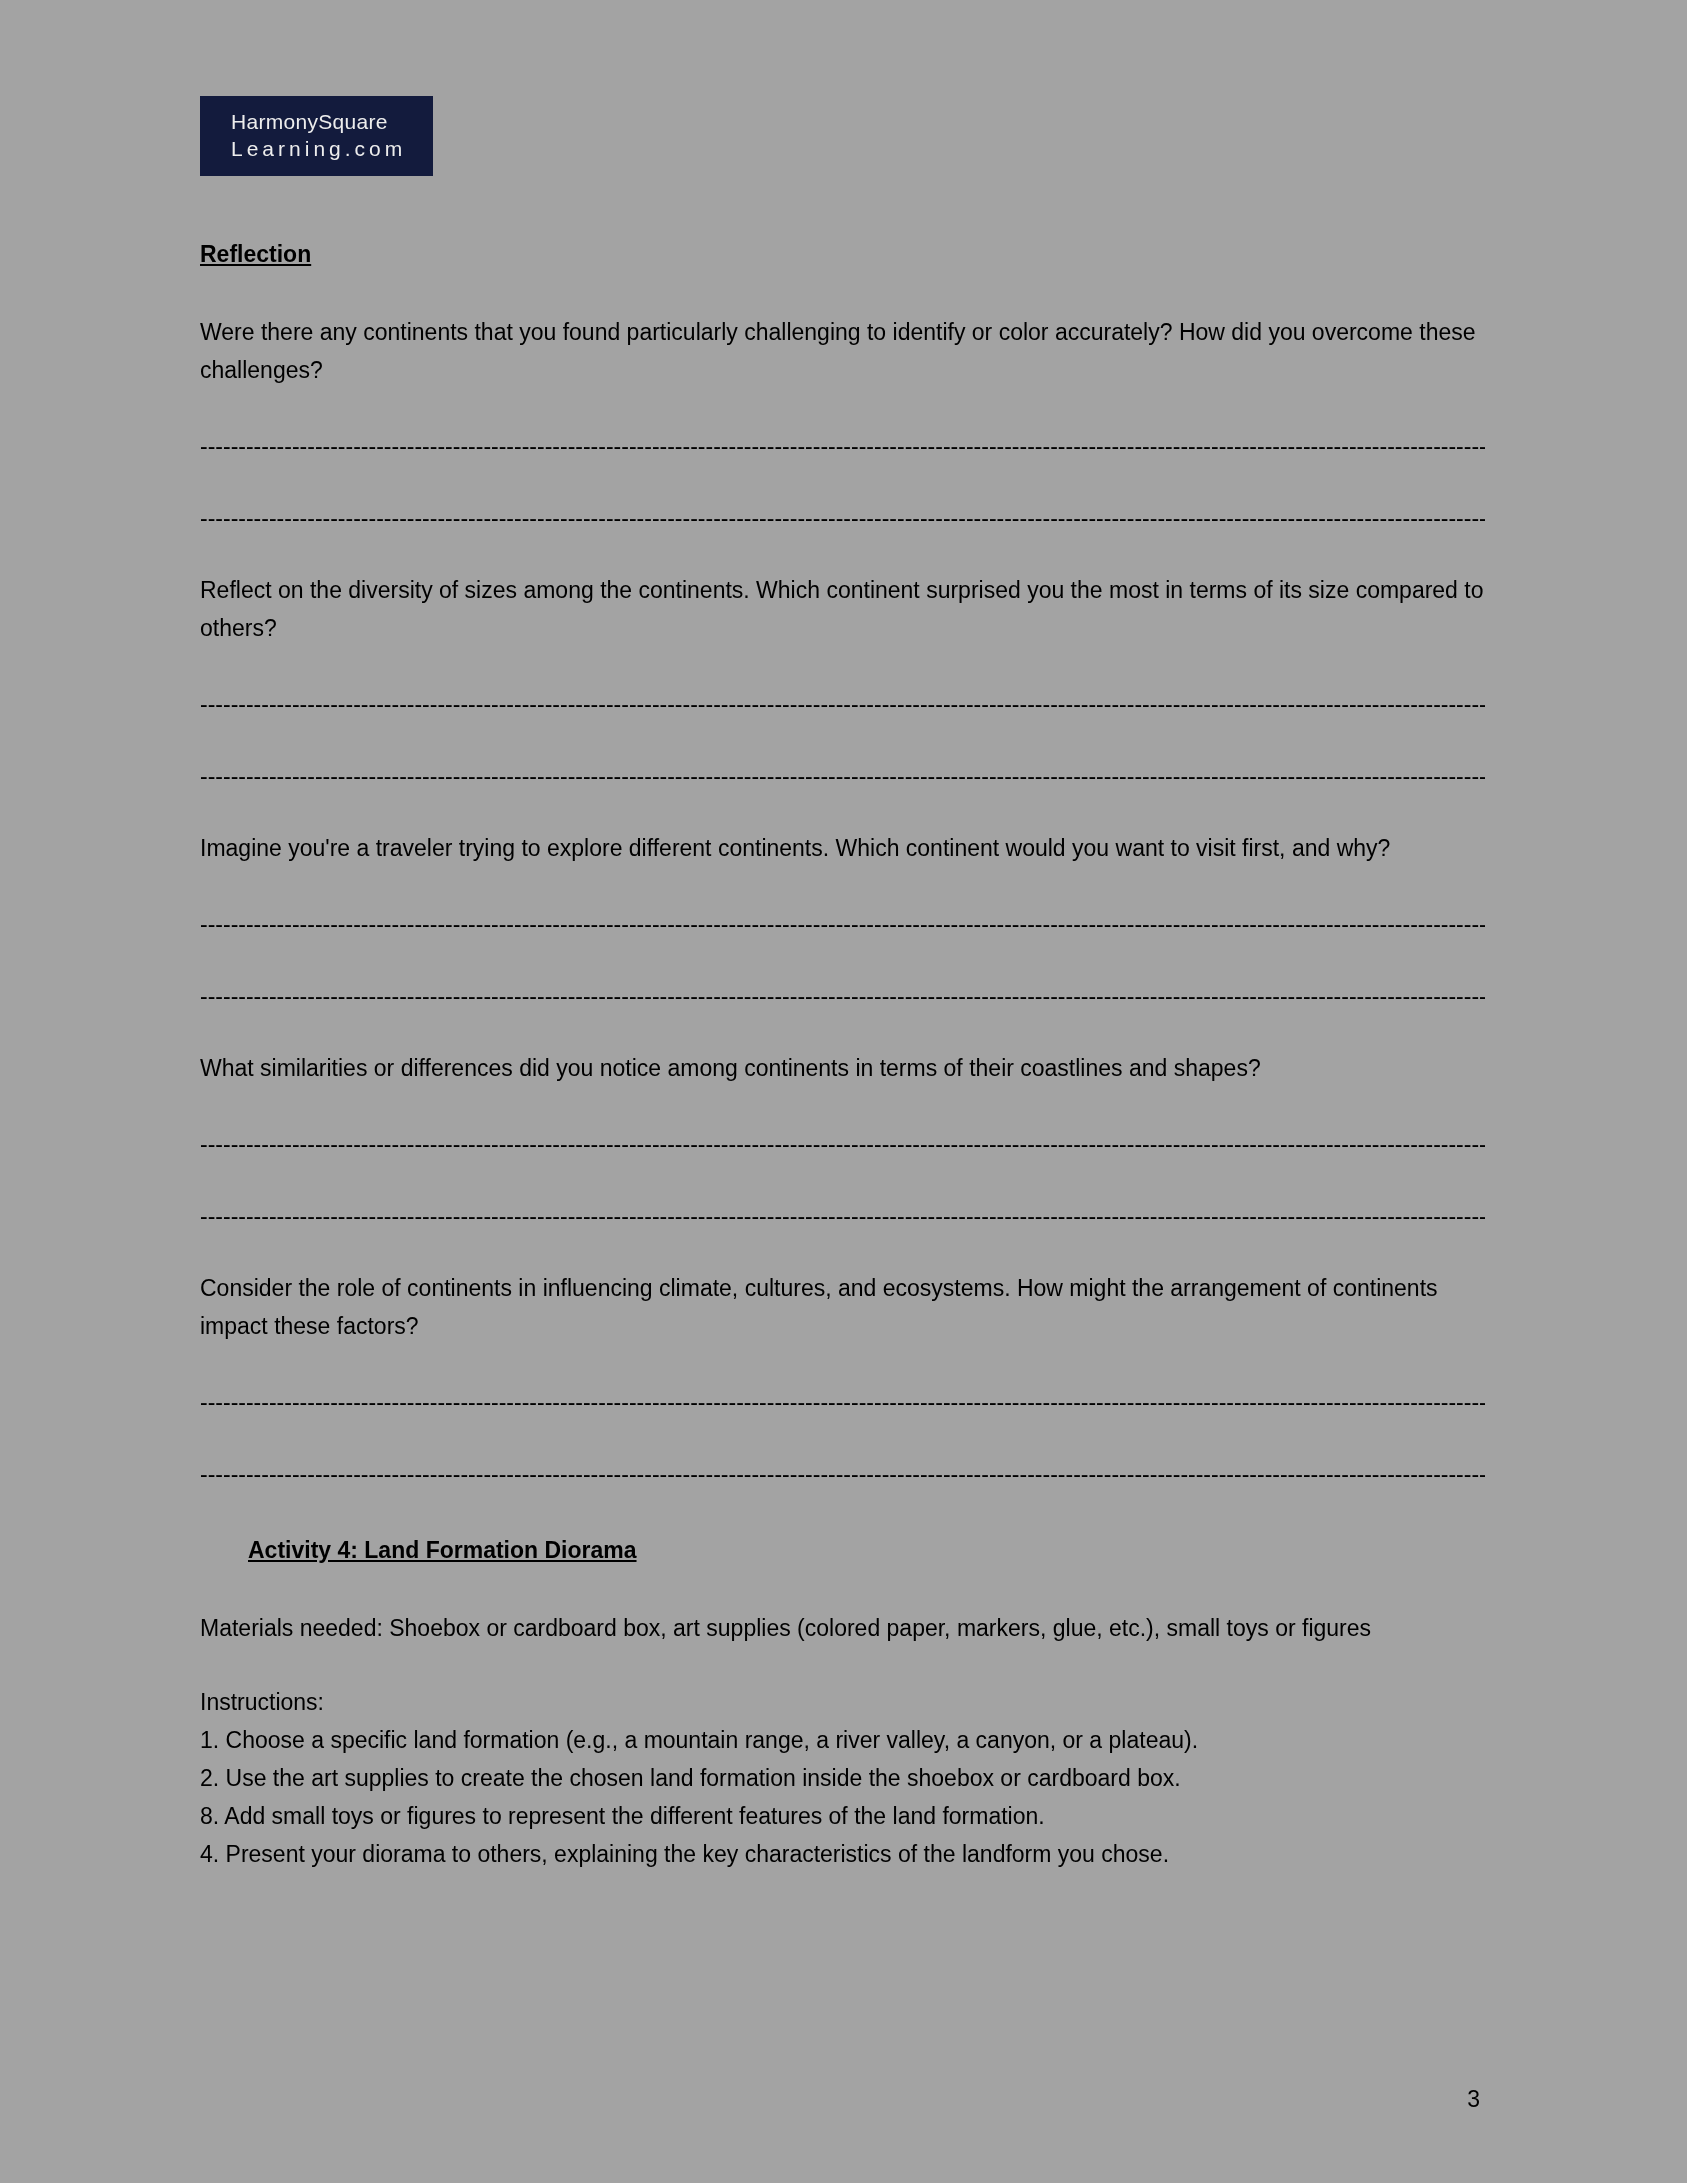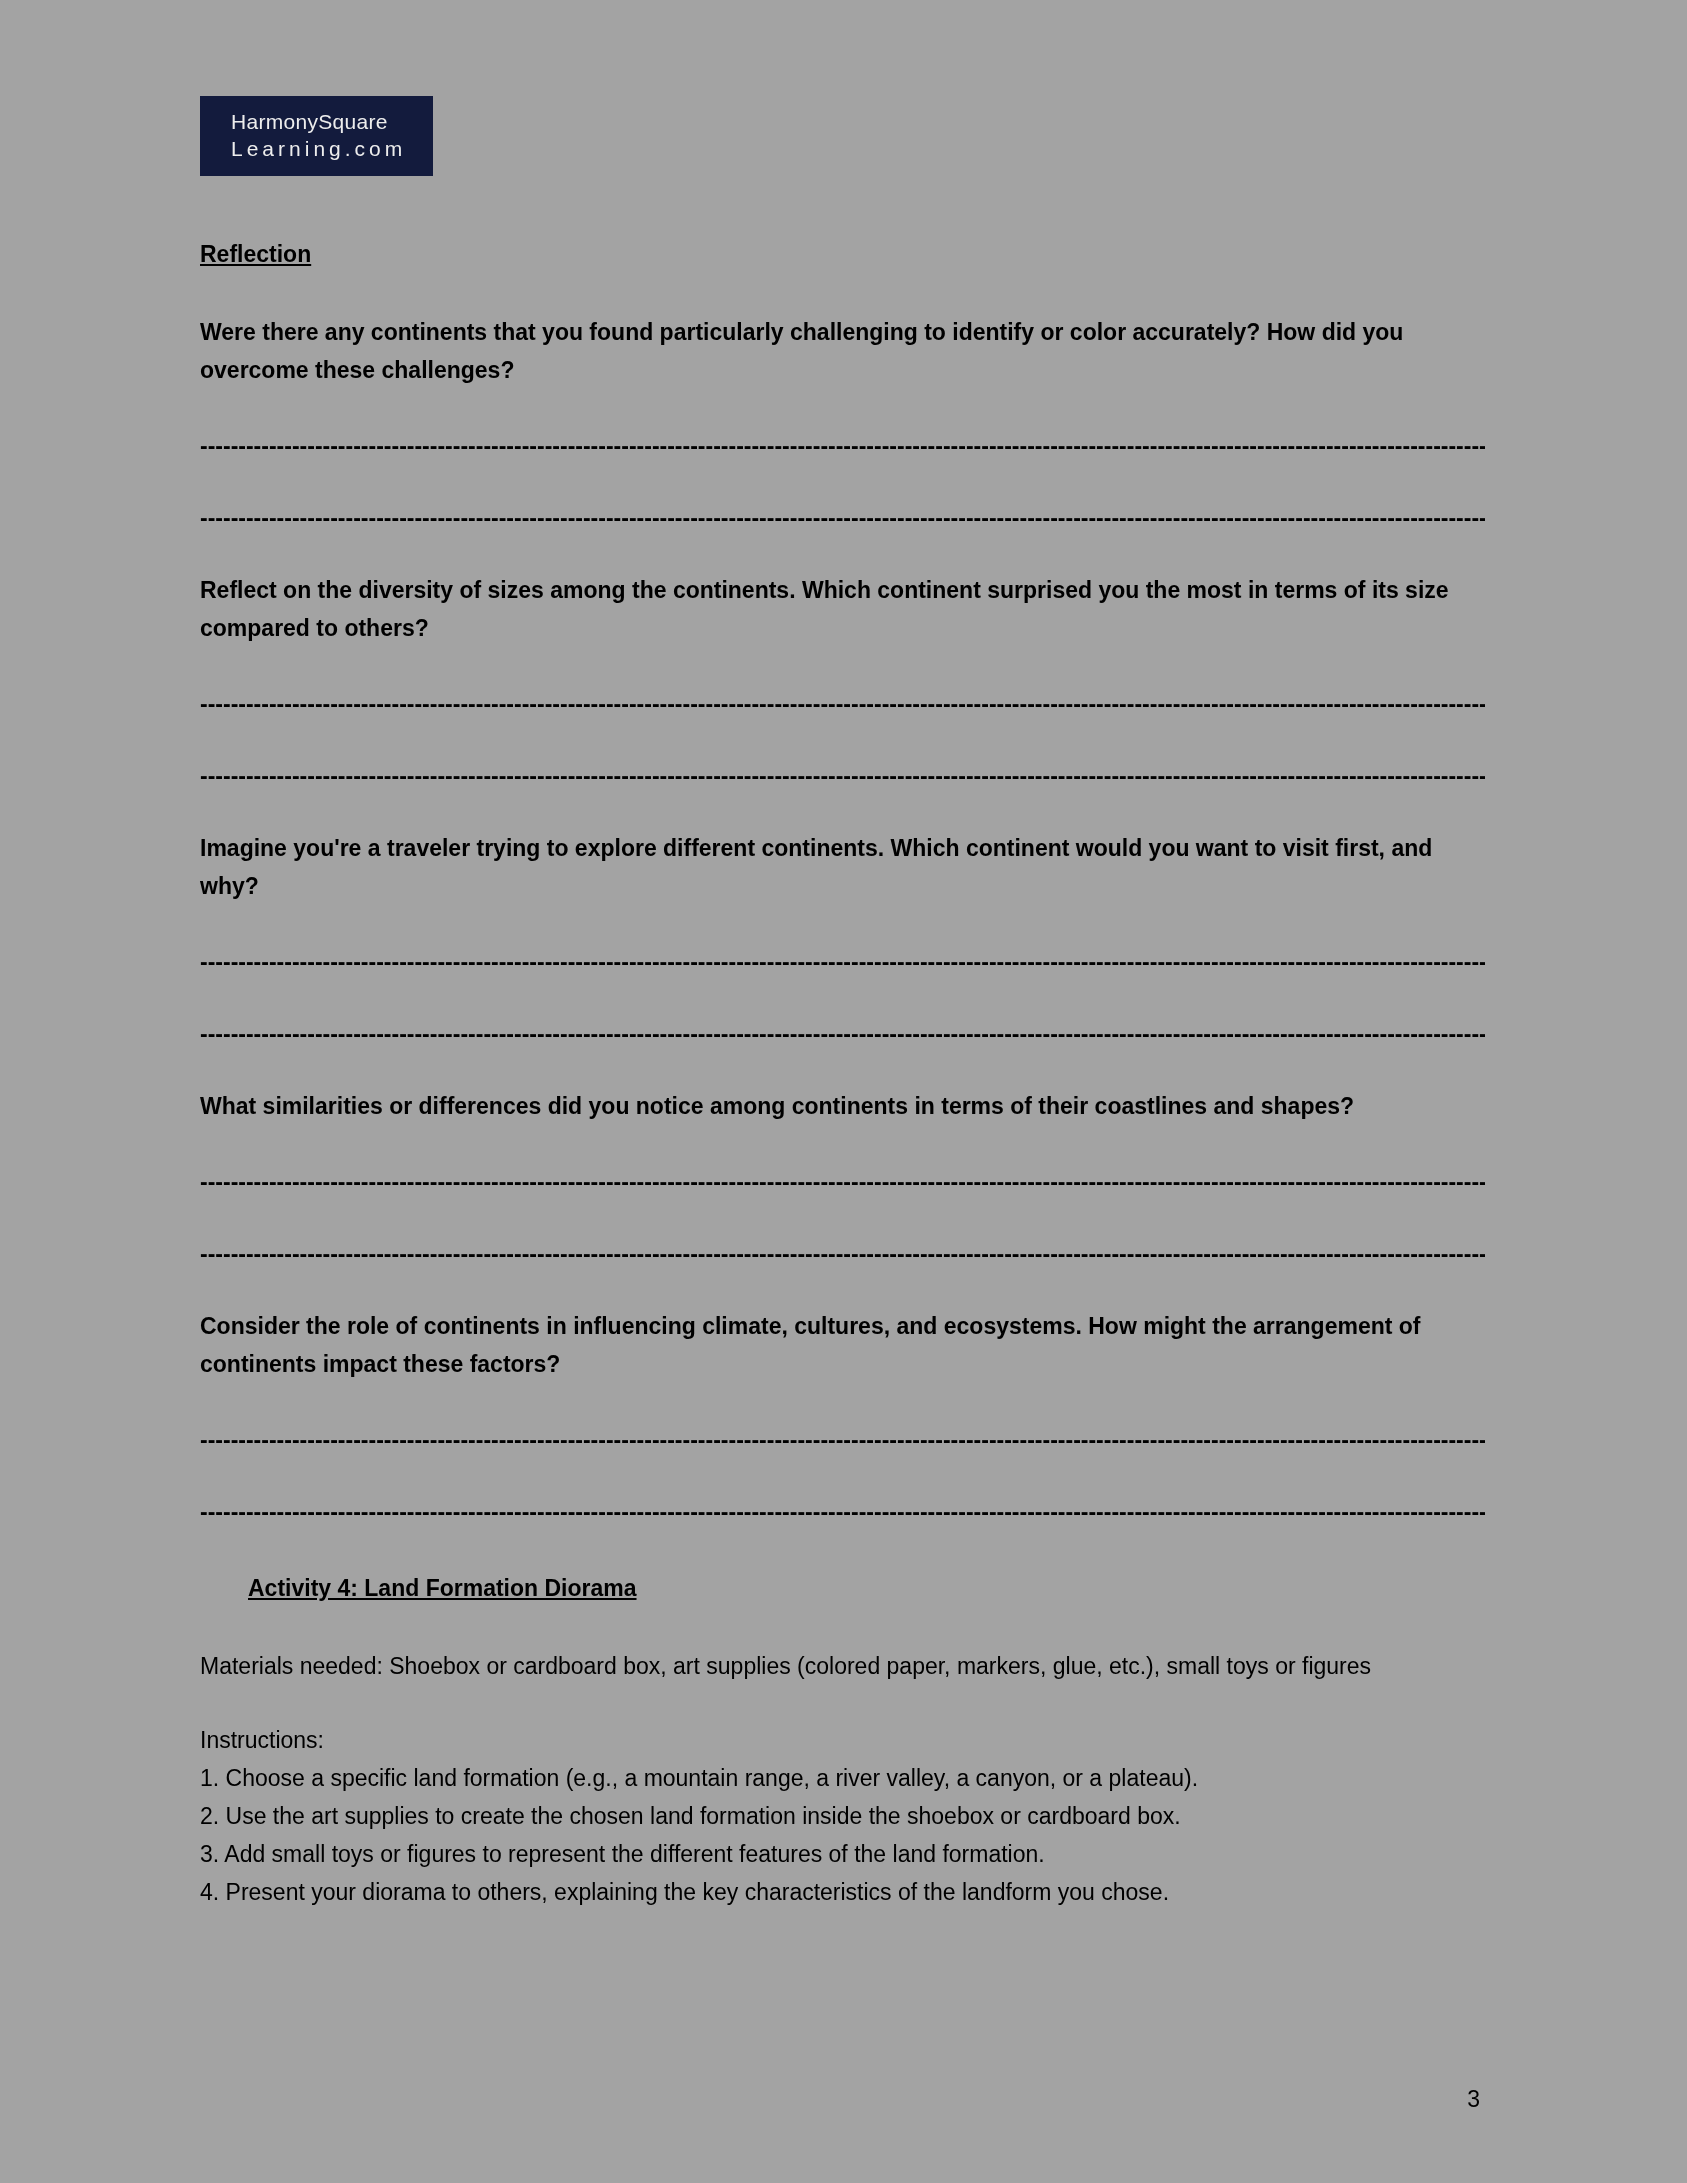--- a/index.html
+++ b/index.html
@@ -52,21 +52,20 @@
   }
   .answer-line {
     font-size: 23px;
     line-height: 38px;
     white-space: nowrap;
     overflow: hidden;
     margin: 0 0 34px 0;
   }
   .qblock {
     margin-bottom: 20px;
-    font-weight: bold;
   }
   .activity-heading {
     margin-top: 38px;
     margin-left: 48px;
   }
   .para {
     font-size: 23px;
     line-height: 38px;
     margin: 0 0 36px 0;
   }
@@ -125,20 +124,20 @@
   </div>
 
   <h2 class="heading activity-heading">Activity 4: Land Formation Diorama</h2>
 
   <p class="para">Materials needed: Shoebox or cardboard box, art supplies (colored paper, markers, glue, etc.), small toys or figures</p>
 
   <div class="instructions">
     <div class="iline">Instructions:</div>
     <div class="iline">1. Choose a specific land formation (e.g., a mountain range, a river valley, a canyon, or a plateau).</div>
     <div class="iline">2. Use the art supplies to create the chosen land formation inside the shoebox or cardboard box.</div>
-    <div class="iline">3. Add small toys or figures to represent the different features of the land formation.</div>
+    <div class="iline">8. Add small toys or figures to represent the different features of the land formation.</div>
     <div class="iline">4. Present your diorama to others, explaining the key characteristics of the landform you chose.</div>
   </div>
 
   <div class="page-number">3</div>
 
 </div>
 
 
 </body></html>

